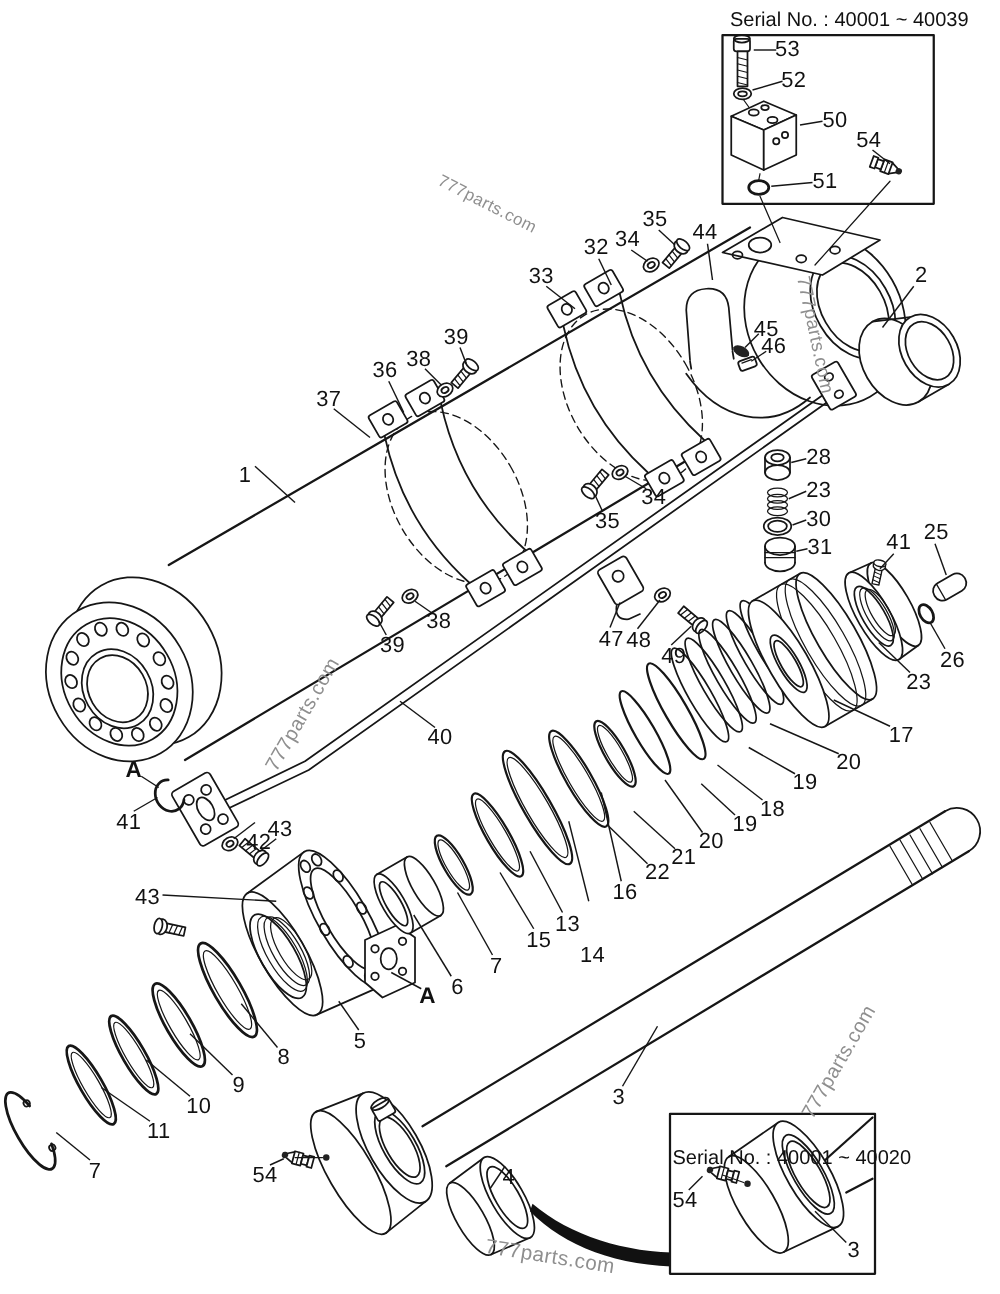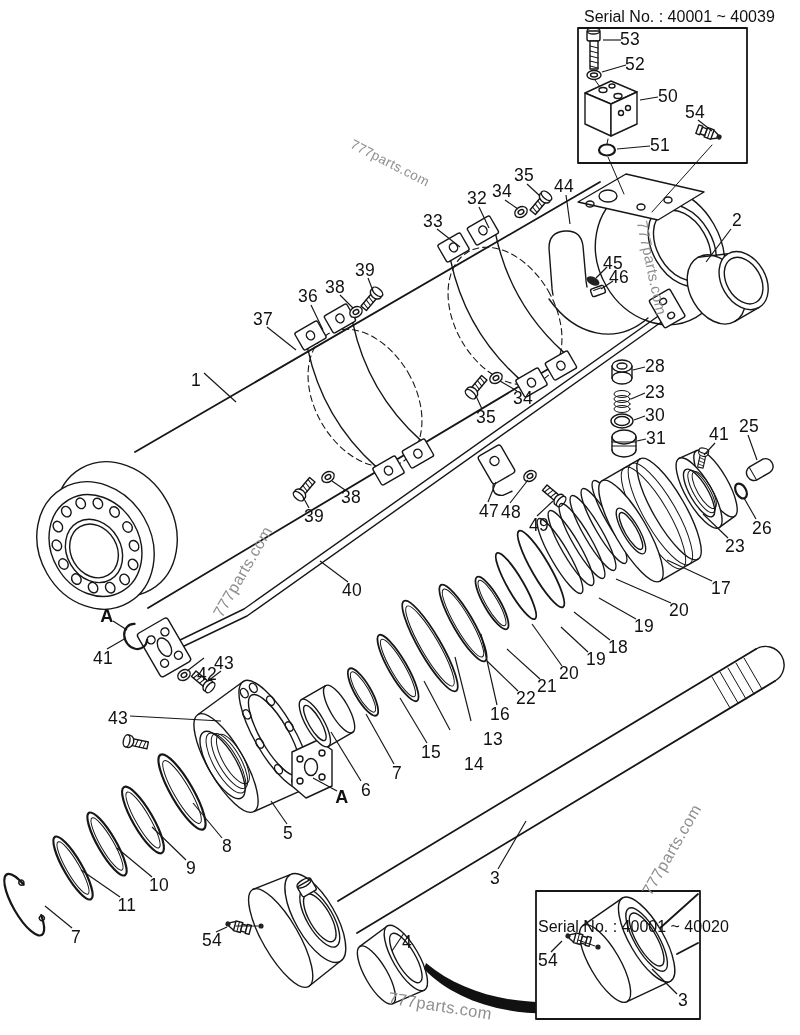--- a/index.html
+++ b/index.html
@@ -464,21 +464,21 @@
       <span class="plabel" style="left: 683px; top: 1000px;">3</span>
       <span class="plabel" style="left: 407px; top: 942px;">4</span>
       <span class="plabel" style="left: 288px; top: 833px;">5</span>
       <span class="plabel" style="left: 366px; top: 790px;">6</span>
       <span class="plabel" style="left: 397px; top: 773px;">7</span>
       <span class="plabel" style="left: 227px; top: 846px;">8</span>
       <span class="plabel" style="left: 191px; top: 868px;">9</span>
       <span class="plabel" style="left: 159px; top: 885px;">10</span>
       <span class="plabel" style="left: 127px; top: 905px;">11</span>
       <span class="plabel" style="left: 76px; top: 937px;">7</span>
-      <span class="plabel" style="left: 454px; top: 739px; margin-left: 39px;">13</span>
+      <span class="plabel" style="left: 454px; top: 739px;">13</span>
       <span class="plabel" style="left: 474px; top: 764px; text-align: right;">14</span>
       <span class="plabel" style="left: 431px; top: 752px;">15</span>
       <span class="plabel" style="left: 500px; top: 714px;">16</span>
       <span class="plabel" style="left: 721px; top: 588px;">17</span>
       <span class="plabel" style="left: 618px; top: 647px;">18</span>
       <span class="plabel" style="left: 644px; top: 626px;">19</span>
       <span class="plabel" style="left: 596px; top: 659px;">19</span>
       <span class="plabel" style="left: 679px; top: 610px;">20</span>
       <span class="plabel" style="left: 569px; top: 673px;">20</span>
       <span class="plabel" style="left: 547px; top: 686px;">21</span>

